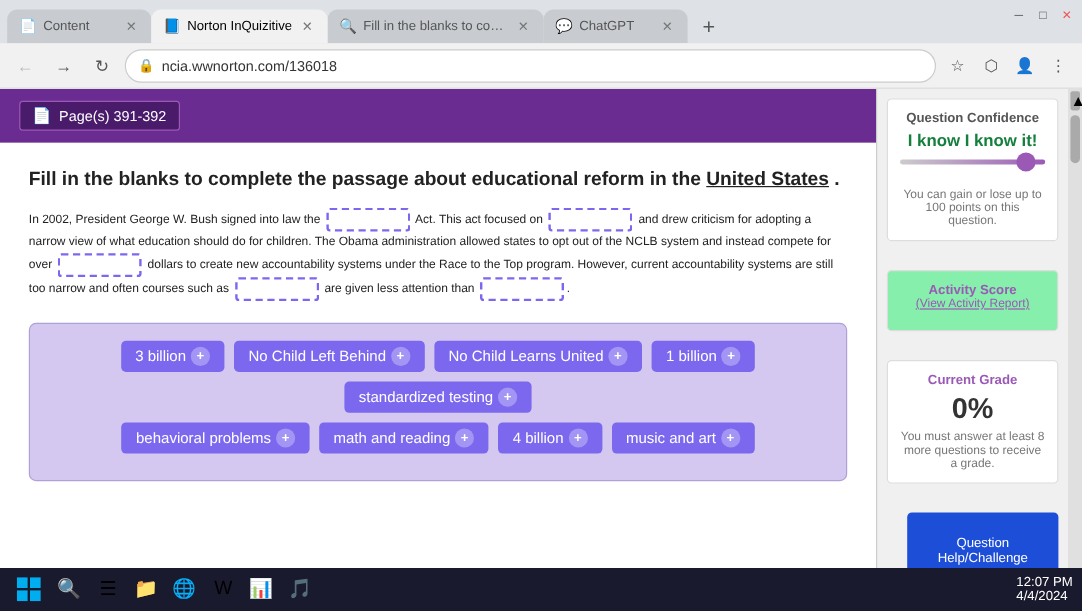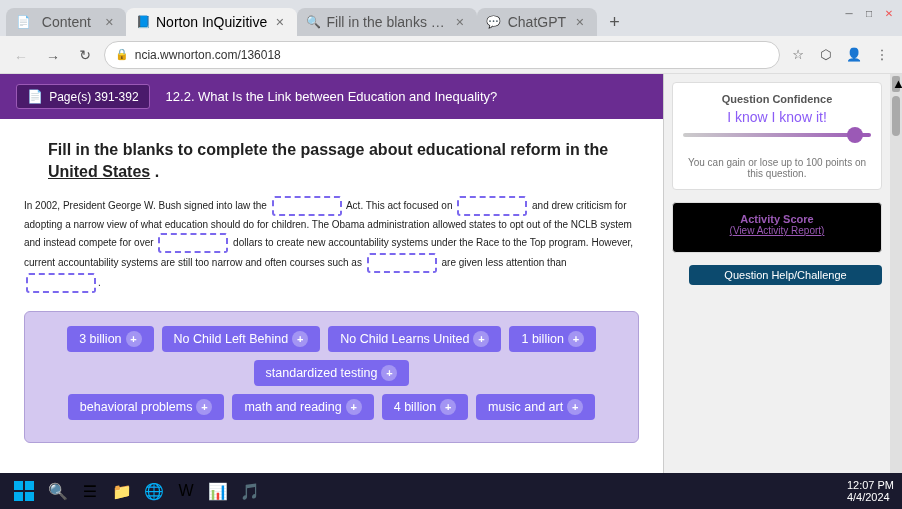--- a/index.html
+++ b/index.html
@@ -2,21 +2,21 @@
 <html><head>
   <meta charset="utf-8">
   <style>
     * { box-sizing: border-box; margin: 0; padding: 0; }
     body { font-family: Arial, sans-serif; font-size: 13px; background: #e0e0e0; width: 902px; height: 509px; overflow: hidden; }
     .tab-bar { display: flex; align-items: flex-end; padding: 6px 6px 0 6px; background: #dee1e6; height: 36px; gap: 0; }
     .tab { display: flex; align-items: center; padding: 0 10px; height: 28px; border-radius: 8px 8px 0 0; font-size: 12px; gap: 6px; min-width: 120px; max-width: 180px; cursor: pointer; }
     .tab.active { background: #f1f1f1; z-index: 2; }
     .tab.inactive { background: #c8cbd0; color: #555; }
     .tab-favicon { width: 14px; height: 14px; display: inline-block; }
-    .tab-title { flex: 1; white-space: nowrap; overflow: hidden; text-overflow: ellipsis; font-size: 14px; text-align: center; }
+    .tab-title { flex: 1; white-space: nowrap; overflow: hidden; text-overflow: ellipsis; font-size: 11px; }
     .tab-close { font-size: 11px; color: #777; cursor: pointer; padding: 2px; border-radius: 50%; }
     .tab-new { width: 28px; height: 28px; display: flex; align-items: center; justify-content: center; font-size: 18px; color: #555; cursor: pointer; margin-left: 4px; }
     .window-btn { width: 18px; height: 18px; display: flex; align-items: center; justify-content: center; font-size: 10px; color: #555; cursor: pointer; border-radius: 2px; }
 
     .nav-bar { display: flex; align-items: center; padding: 4px 8px; gap: 6px; background: #f1f1f1; height: 38px; border-bottom: 1px solid #ddd; position: relative; }
     .nav-btn { width: 26px; height: 26px; display: flex; align-items: center; justify-content: center; border-radius: 50%; cursor: pointer; color: #555; font-size: 14px; }
     .nav-btn.disabled { color: #bbb; cursor: default; }
     .address-bar { flex: 1; height: 28px; border-radius: 14px; background: #fff; border: 1px solid #ccc; display: flex; align-items: center; padding: 0 10px; font-size: 12px; color: #333; gap: 6px; }
     .address-bar-icon { font-size: 11px; color: #555; }
     .address-text { flex: 1; }
@@ -28,57 +28,57 @@
     
     .content-area { flex: 1; overflow-y: auto; background: #f9f9f9; }
     
     
     .header-bar { background: #6a2c91; color: white; padding: 10px 16px; display: flex; align-items: center; gap: 16px; }
     .page-badge { background: #4a1a6b; border: 1px solid #9b59b6; border-radius: 3px; padding: 4px 10px; display: flex; align-items: center; gap: 6px; font-size: 12px; }
     .page-badge-icon { color: #ddd; font-size: 13px; }
     
     
     .quiz-content { padding: 20px 24px; background: #fff; min-height: 380px; }
-    .quiz-title { font-size: 16px; font-weight: bold; color: #222; margin-bottom: 12px; line-height: 1.4; margin-left: 24px; }
+    .quiz-title { font-size: 16px; font-weight: bold; color: #222; margin-bottom: 12px; line-height: 1.4; }
     .quiz-title span.underline { text-decoration: underline; }
     .quiz-instruction { font-style: italic; font-size: 12px; color: #333; margin-bottom: 18px; text-align: center; border-top: 1px solid #aaa; border-bottom: 1px solid #aaa; padding: 8px 0; }
     
     .passage-text { font-size: 10px; color: #222; line-height: 1.75; }
     .blank-box { display: inline-block; width: 70px; height: 20px; border: 2px dashed #7b68ee; border-radius: 3px; vertical-align: middle; margin: 0 2px; }
 
     
     .word-bank { background: #d4c8f0; border: 1px solid #b0a0d8; border-radius: 6px; padding: 14px 20px; margin: 18px 0 0 0; }
     .word-bank-row { display: flex; flex-wrap: wrap; gap: 8px; justify-content: center; margin-bottom: 8px; }
     .word-chip { background: #7b68ee; color: white; border-radius: 4px; padding: 5px 12px; font-size: 12.5px; cursor: grab; display: flex; align-items: center; gap: 4px; }
     .word-chip .chip-plus { background: rgba(255,255,255,0.3); border-radius: 50%; width: 16px; height: 16px; display: flex; align-items: center; justify-content: center; font-size: 11px; font-weight: bold; }
 
     
-    .right-panel { width: 227px; background: #f0f0f0; border-left: 1px solid #ccc; display: flex; flex-direction: column; gap: 4px; }
+    .right-panel { width: 160px; background: #f0f0f0; border-left: 1px solid #ccc; display: flex; flex-direction: column; gap: 16px; }
     
     .confidence-card { background: white; border: 1px solid #ddd; margin: 8px; border-radius: 4px; padding: 10px; text-align: center; }
     .confidence-title { font-size: 11px; color: #555; font-weight: bold; margin-bottom: 4px; }
-    .confidence-value { font-size: 14px; font-weight: normal; color: #8b5cf6; margin-bottom: 8px; }
+    .confidence-value { font-size: 14px; font-weight: bold; color: #15803d; margin-bottom: 8px; }
     .slider-container { position: relative; height: 20px; }
     .slider-track { height: 4px; background: linear-gradient(to right, #ccc 0%, #9b59b6 100%); border-radius: 2px; margin: 8px 0; }
     .slider-thumb { width: 16px; height: 16px; background: #9b59b6; border-radius: 50%; position: absolute; top: -6px; right: 8px; }
     .confidence-note { font-size: 10px; color: #777; margin-top: 4px; }
 
-    .activity-card { background: #000000; border: 1px solid #ddd; margin: 0 8px 8px 8px; border-radius: 4px; padding: 10px; text-align: center; }
+    .activity-card { background: #86efac; border: 1px solid #ddd; margin: 0 8px 8px 8px; border-radius: 4px; padding: 10px; text-align: center; }
     .activity-title { font-size: 11px; color: #9b59b6; font-weight: bold; }
     .activity-link { font-size: 10px; color: #9b59b6; text-decoration: underline; cursor: pointer; margin-bottom: 6px; display: block; }
     .score-display { font-size: 32px; font-weight: bold; color: #cc44aa; border: 2px solid #ddd; border-radius: 4px; padding: 6px; position: relative; overflow: hidden; margin-bottom: 4px; }
     .score-chart { height: 30px; position: relative; }
     .score-chart svg { width: 100%; height: 30px; }
 
     .grade-card { background: white; border: 1px solid #ddd; margin: 0 8px 8px 8px; border-radius: 4px; padding: 10px; text-align: center; }
     .grade-title { font-size: 11px; color: #9b59b6; font-weight: bold; margin-bottom: 4px; }
     .grade-value { font-size: 24px; font-weight: bold; color: #333; }
     .grade-note { font-size: 10px; color: #777; margin-top: 4px; }
 
-    .help-btn { margin: 0 8px 8px 25px; background: #0c4a6e; color: white; border: none; border-radius: 4px; padding: 4px; font-size: 11px; cursor: pointer; text-align: center; }
+    .help-btn { margin: 0 8px 8px 25px; background: #1d4ed8; color: white; border: none; border-radius: 4px; padding: 20px; font-size: 11px; cursor: pointer; text-align: center; }
 
     
     .right-scroll { width: 12px; background: #e0e0e0; display: flex; flex-direction: column; }
     .scroll-thumb { width: 8px; height: 40px; background: #aaa; border-radius: 4px; margin: 2px auto; }
 
     
     .taskbar { height: 36px; background: #1a1a2e; display: flex; align-items: center; padding: 0 8px; position: fixed; bottom: 0; width: 902px; gap: 4px; }
     .taskbar-start { width: 32px; height: 32px; display: flex; align-items: center; justify-content: center; }
     .taskbar-icon { width: 28px; height: 28px; display: flex; align-items: center; justify-content: center; border-radius: 4px; }
     .taskbar-right { margin-left: auto; display: flex; align-items: center; gap: 6px; font-size: 11px; color: white; }
@@ -140,21 +140,20 @@
 
 <div class="main-area">
 
   <div class="content-area">
 
     <div class="header-bar">
       <div class="page-badge">
         <span class="page-badge-icon">📄</span>
         <span>Page(s) 391-392</span>
       </div>
-      <span>12.2. What Is the Link between Education and Inequality?</span>
     </div>
 
     <div class="quiz-content">
       <div class="quiz-title">
         <span>Fill in the blanks to complete the passage about educational reform in the</span>
         <span class="underline">United States</span>
         <span>.</span>
       </div>
 
 
@@ -229,20 +228,25 @@
         <div class="slider-thumb"></div>
       </div>
       <div class="confidence-note">You can gain or lose up to 100 points on this question.</div>
     </div>
 
     <div class="activity-card">
       <div class="activity-title">Activity Score</div>
       <a class="activity-link">(View Activity Report)</a>
     </div>
 
+    <div class="grade-card">
+      <div class="grade-title">Current Grade</div>
+      <div class="grade-value">0%</div>
+      <div class="grade-note">You must answer at least 8 more questions to receive a grade.</div>
+    </div>
 
     <button class="help-btn">Question Help/Challenge</button>
 
   </div>
 
   <div class="right-scroll">
     <div style="width:8px;height:16px;background:#aaa;margin:2px auto;border-radius:2px;">▲</div>
     <div class="scroll-thumb"></div>
     <div style="width:8px;height:16px;background:#aaa;margin:2px auto;border-radius:2px;margin-top:auto;">▼</div>
   </div>

